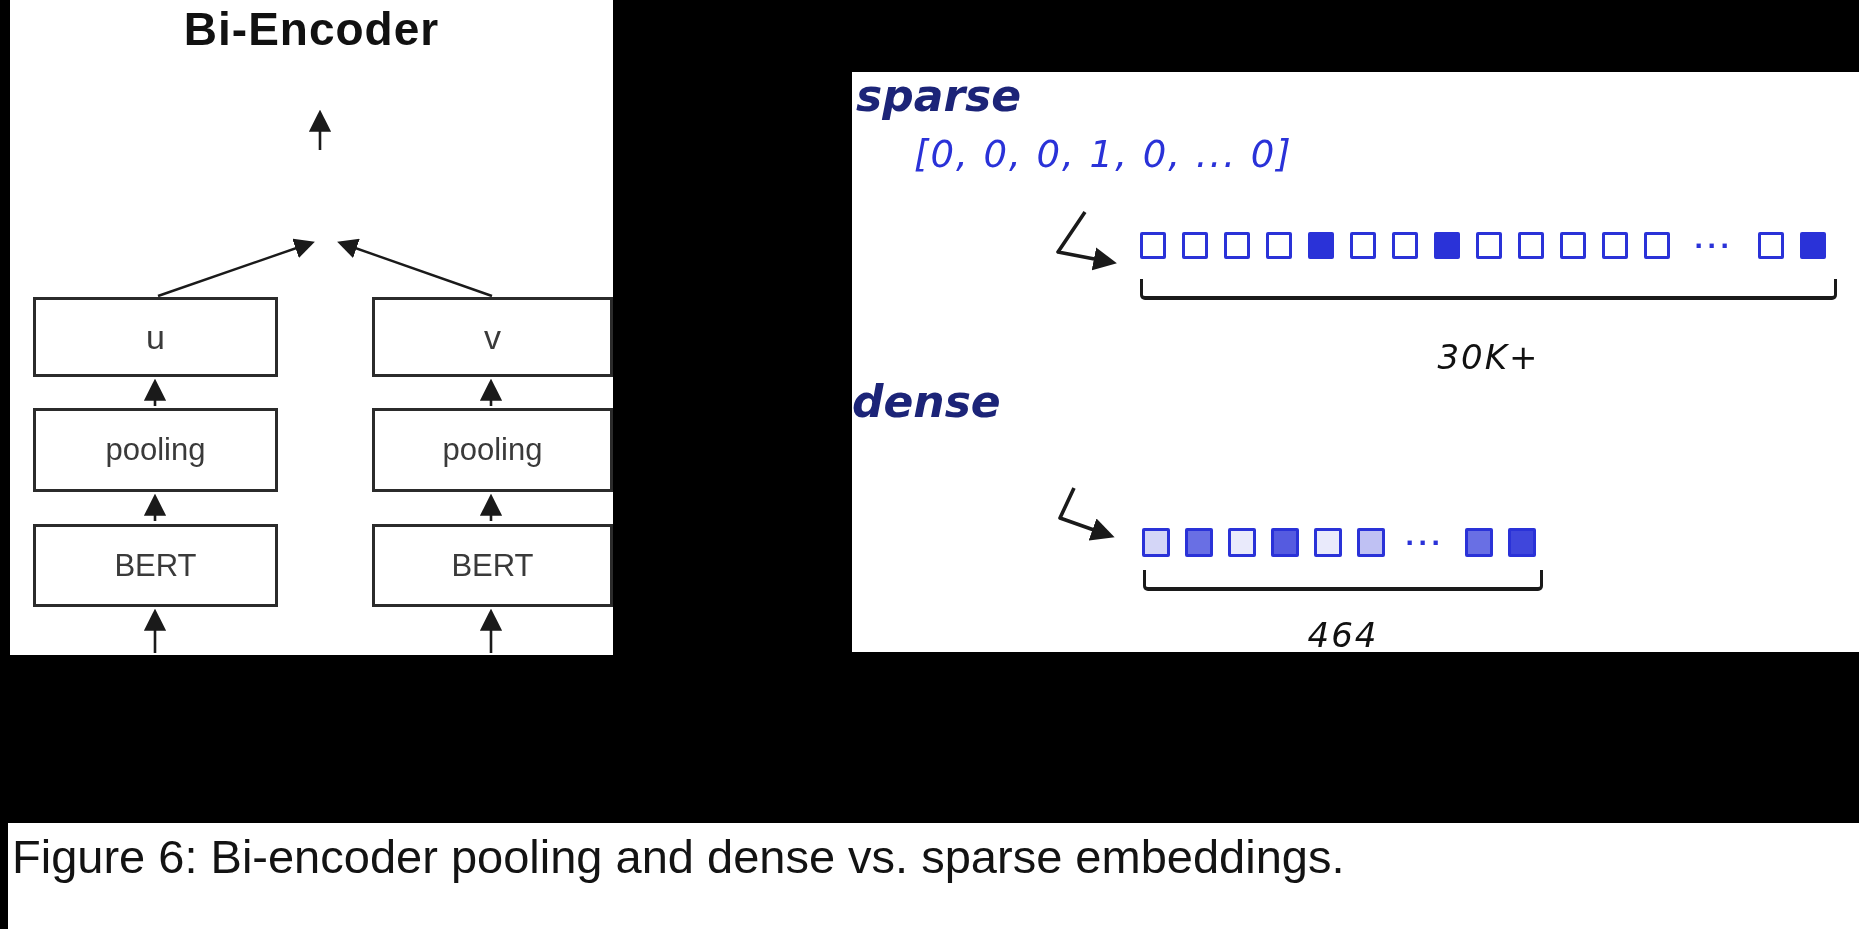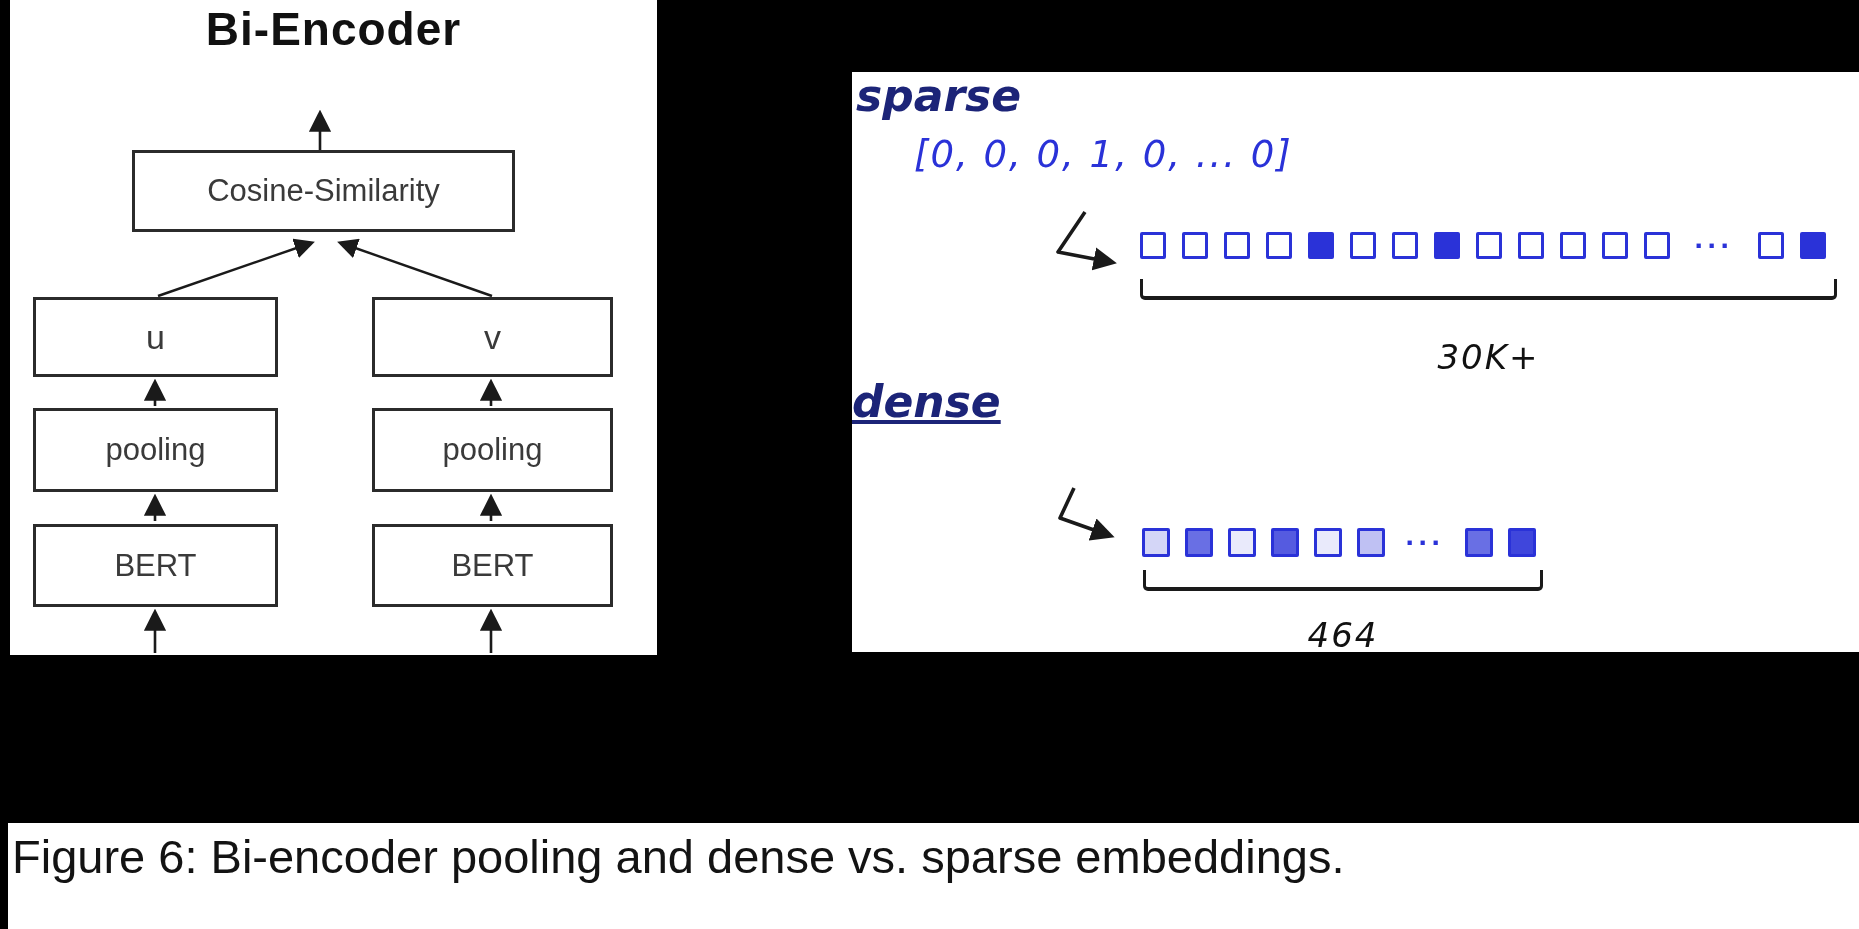--- a/index.html
+++ b/index.html
@@ -2,21 +2,21 @@
 <html><head>
 <meta charset="utf-8">
 <style>
   html,body{margin:0;padding:0;}
   body{
     width:1859px;height:929px;position:relative;background:#000;
     font-family:"Liberation Sans", sans-serif;overflow:hidden;
   }
   .panel{position:absolute;background:#fff;}
   
-  #left-panel{left:10px;top:0;width:603px;height:655px;padding-left:44px;}
+  #left-panel{left:10px;top:0;width:603px;height:655px;}
   .be-title{
     position:absolute;left:0;top:2px;width:100%;text-align:center;
     font-size:46px;font-weight:bold;color:#111;letter-spacing:1px;
   }
   .dbox{
     position:absolute;border:3px solid #2b2b2b;background:#fff;
     display:flex;align-items:center;justify-content:center;
     font-size:31px;color:#3a3a3a;box-sizing:border-box;
   }
   #box-cosine{left:122px;top:150px;width:383px;height:82px;}
@@ -27,21 +27,21 @@
   #box-bert-left{left:23px;top:524px;width:245px;height:83px;}
   #box-bert-right{left:362px;top:524px;width:241px;height:83px;}
   .overlay{position:absolute;left:0;top:0;pointer-events:none;}
   
   #right-panel{left:852px;top:72px;width:1166px;height:580px;}
   .hand{font-family:"DejaVu Sans", sans-serif;font-style:italic;}
   .vec-label{
     position:absolute;font-size:44px;font-weight:600;color:#1c2478;line-height:1;
   }
   #sparse-label{left:4px;top:2px;}
-  #dense-label{left:0px;top:308px;text-decoration:underline;}
+  #dense-label{left:0px;top:308px;}
   .vec-text{
     position:absolute;font-size:37px;color:#2a32d8;line-height:1;letter-spacing:2px;
   }
   #sparse-vector{left:62px;top:64px;}
   #dense-vector{left:60px;top:394px;}
   .sq-row{position:absolute;display:flex;align-items:center;}
   #sparse-row{left:288px;top:160px;gap:16px;}
   #dense-row{left:290px;top:456px;gap:15px;}
   .sq{box-sizing:border-box;border:3px solid #2a32d8;background:transparent;border-radius:2px;}
   #sparse-row .sq{width:26px;height:27px;}
@@ -90,21 +90,20 @@
 
     <line x1="145" y1="406" x2="145" y2="383" stroke="#1a1a1a" stroke-width="2.6" marker-end="url(#ah1)"></line>
     <line x1="145" y1="521" x2="145" y2="498" stroke="#1a1a1a" stroke-width="2.6" marker-end="url(#ah1)"></line>
     <line x1="145" y1="653" x2="145" y2="613" stroke="#1a1a1a" stroke-width="2.6" marker-end="url(#ah1)"></line>
 
     <line x1="481" y1="406" x2="481" y2="383" stroke="#1a1a1a" stroke-width="2.6" marker-end="url(#ah1)"></line>
     <line x1="481" y1="521" x2="481" y2="498" stroke="#1a1a1a" stroke-width="2.6" marker-end="url(#ah1)"></line>
     <line x1="481" y1="653" x2="481" y2="613" stroke="#1a1a1a" stroke-width="2.6" marker-end="url(#ah1)"></line>
   </svg>
 
-  <div class="dbox" id="box-cosine">Cosine-Similarity</div>
   <div class="dbox" id="box-u">u</div>
   <div class="dbox" id="box-v">v</div>
   <div class="dbox" id="box-pooling-left">pooling</div>
   <div class="dbox" id="box-pooling-right">pooling</div>
   <div class="dbox" id="box-bert-left">BERT</div>
   <div class="dbox" id="box-bert-right">BERT</div>
 </div>
 
 <div class="panel" id="right-panel">
   <div class="hand vec-label" id="sparse-label">sparse</div>

